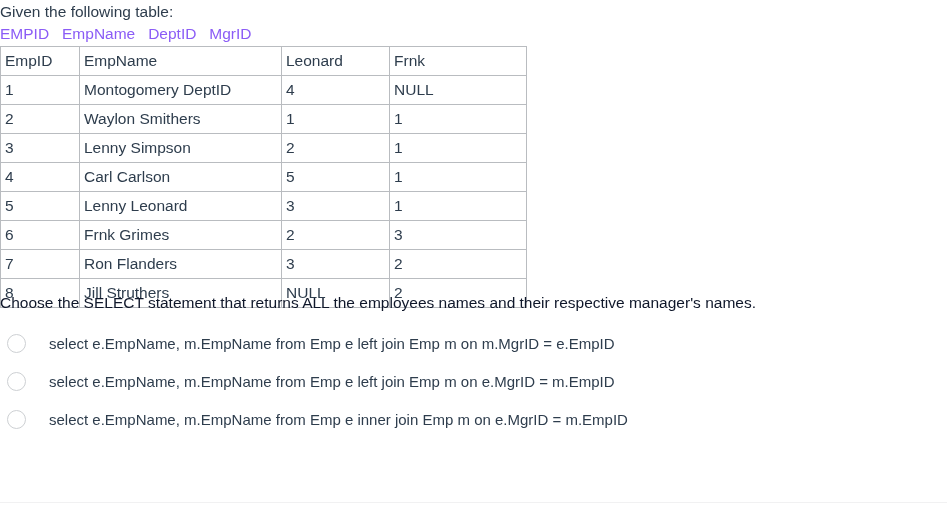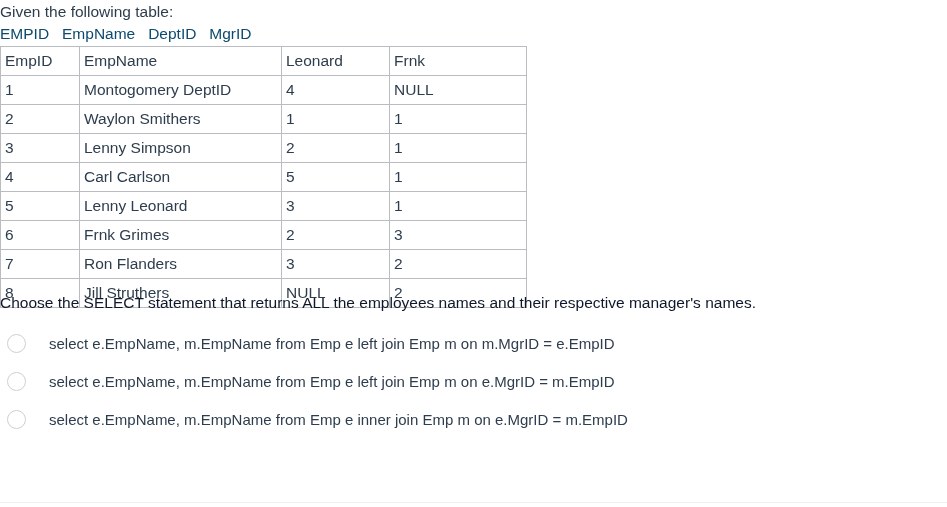--- a/index.html
+++ b/index.html
@@ -29,21 +29,21 @@
     line-height: 21px;
     color: #2e3d4d;
     white-space: pre;
   }
   .plain-header {
     position: absolute;
     left: 0px;
     top: 23px;
     font-size: 15.5px;
     line-height: 21px;
-    color: #0c4a6e;
+    color: #8b5cf6;
     white-space: pre;
   }
   table.emp-table {
     position: absolute;
     left: 0px;
     top: 46px;
     border-collapse: collapse;
     table-layout: fixed;
     width: 526px;
     font-size: 15.5px;

